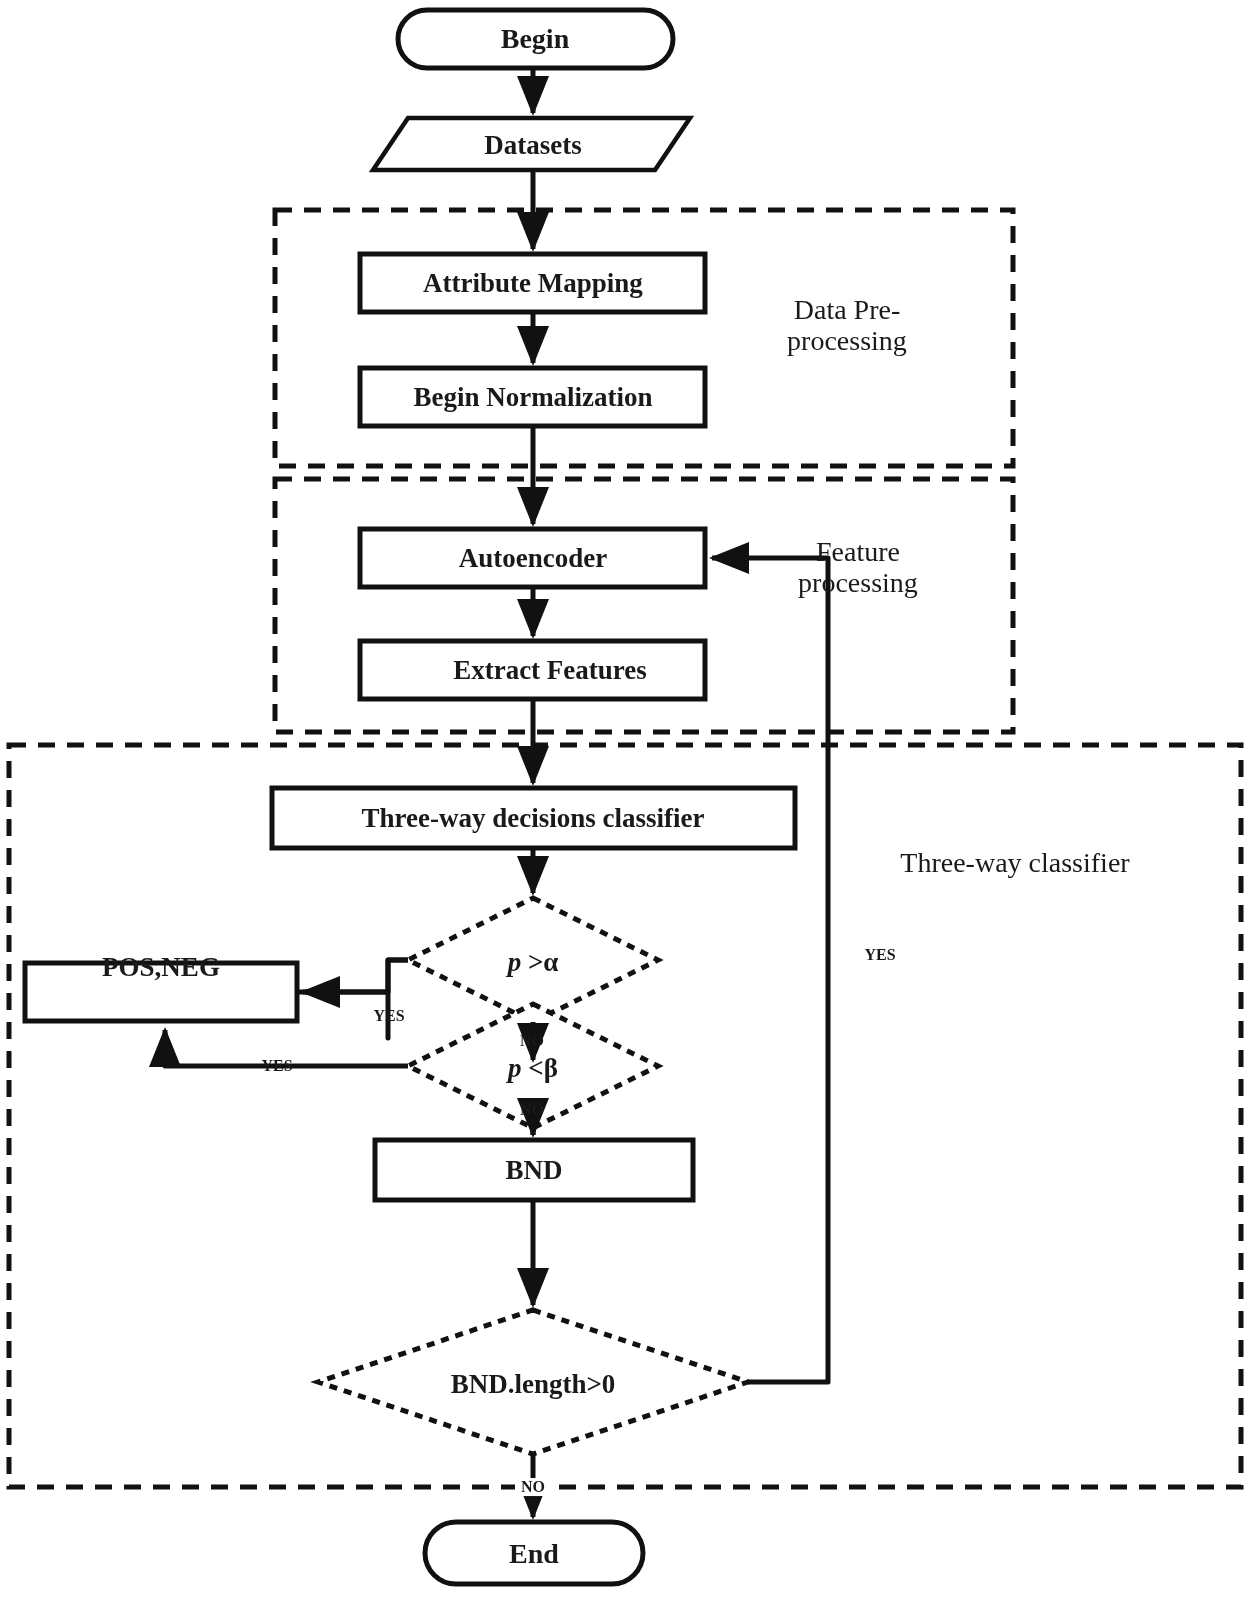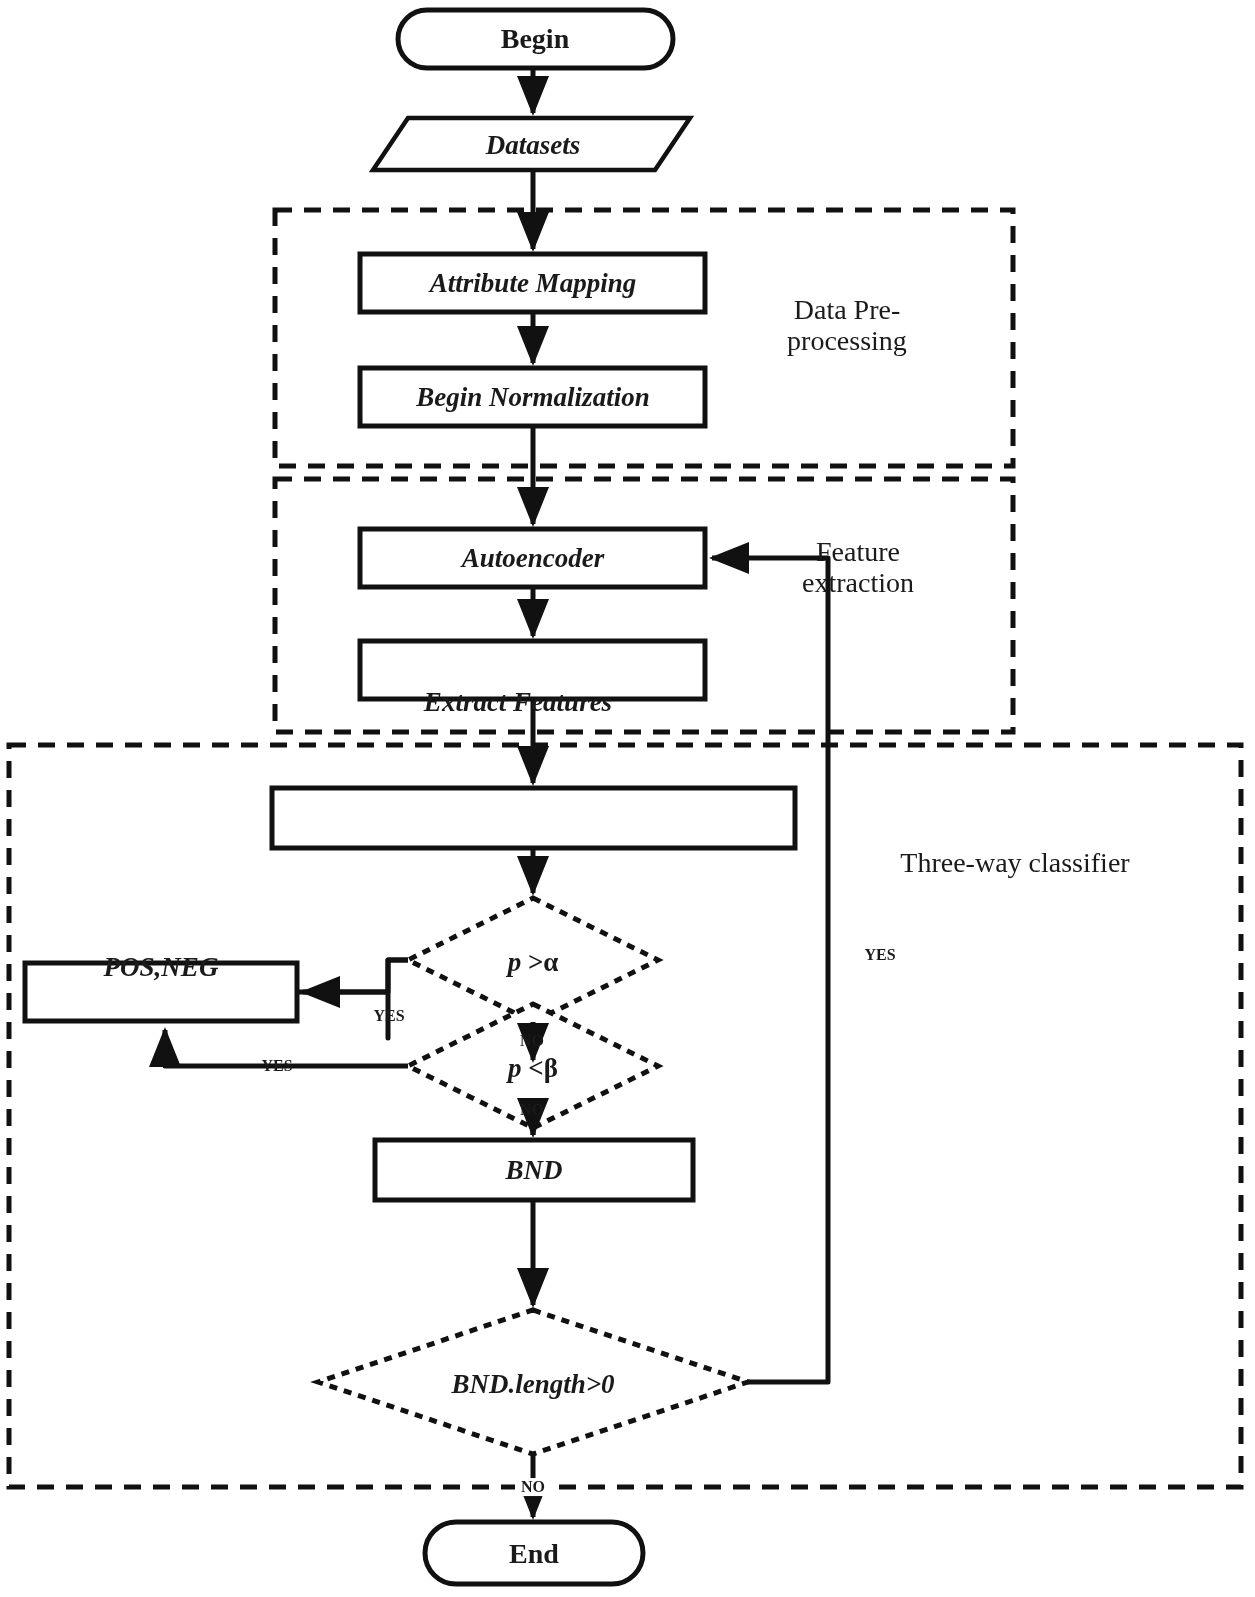--- a/index.html
+++ b/index.html
@@ -29,21 +29,20 @@
     position: absolute;
     color: #1a1a1a;
     white-space: pre;
     text-align: center;
     font-family: "Liberation Serif", "DejaVu Serif", serif;
     line-height: 1.12;
   }
   .node-text {
     font-size: 27px;
     font-weight: 700;
-    font-style: italic;
   }
   .term-text {
     font-size: 28px;
     font-weight: 700;
   }
   .group-text {
     font-size: 28px;
     font-weight: 400;
   }
   .edge-text {
@@ -144,40 +143,41 @@
   <div class="lbl term-text center-xy" style="left:535px; top:39px;">Begin</div>
 
   <div class="lbl node-text center-xy" style="left:533px; top:145px;">Datasets</div>
 
   <div class="lbl node-text center-xy" style="left:533px; top:283px;">Attribute Mapping</div>
 
   <div class="lbl node-text center-xy" style="left:533px; top:397px;">Begin Normalization</div>
 
   <div class="lbl node-text center-xy" style="left:533px; top:558px;">Autoencoder</div>
 
-  <div class="lbl node-text center-xy" style="left:518px; top:670px;margin-top:32px;">Extract Features</div>
+  <div class="lbl node-text center-xy" style="left:550px; top:670px;">Extract Features</div>
 
+  <div class="lbl node-text center-xy" style="left:533px; top:818px;">Three-way decisions classifier</div>
 
   <div class="lbl node-text center-xy" style="left:161px; top:967px;">POS,NEG</div>
 
   <div class="lbl node-text center-xy" style="left:534px; top:1170px;">BND</div>
 
   <div class="lbl cond-text center-xy" style="left:533px; top:962px;"><i>p</i><span> &gt;</span><b>α</b></div>
 
   <div class="lbl cond-text center-xy" style="left:533px; top:1068px;"><i>p</i><span> &lt;</span><b>β</b></div>
 
   <div class="lbl node-text center-xy" style="left:533px; top:1384px;">BND.length&gt;0</div>
 
   <div class="lbl term-text center-xy" style="left:534px; top:1554px;">End</div>
 
   <div class="lbl group-text center-x" style="left:847px; top:250px;">Data Pre-
 processing</div>
 
   <div class="lbl group-text center-x" style="left:858px; top:492px;">Feature
-extraction</div>
+processing</div>
 
   <div class="lbl group-text center-x" style="left:1015px; top:803px;">Three-way classifier</div>
 
   <div class="lbl edge-text center-xy" style="left:389px; top:1016px;">YES</div>
 
   <div class="lbl edge-text center-xy" style="left:532px; top:1041px;">NO</div>
 
   <div class="lbl edge-text center-xy" style="left:277px; top:1066px;">YES</div>
 
   <div class="lbl edge-text center-xy" style="left:532px; top:1110px;">NO</div>

